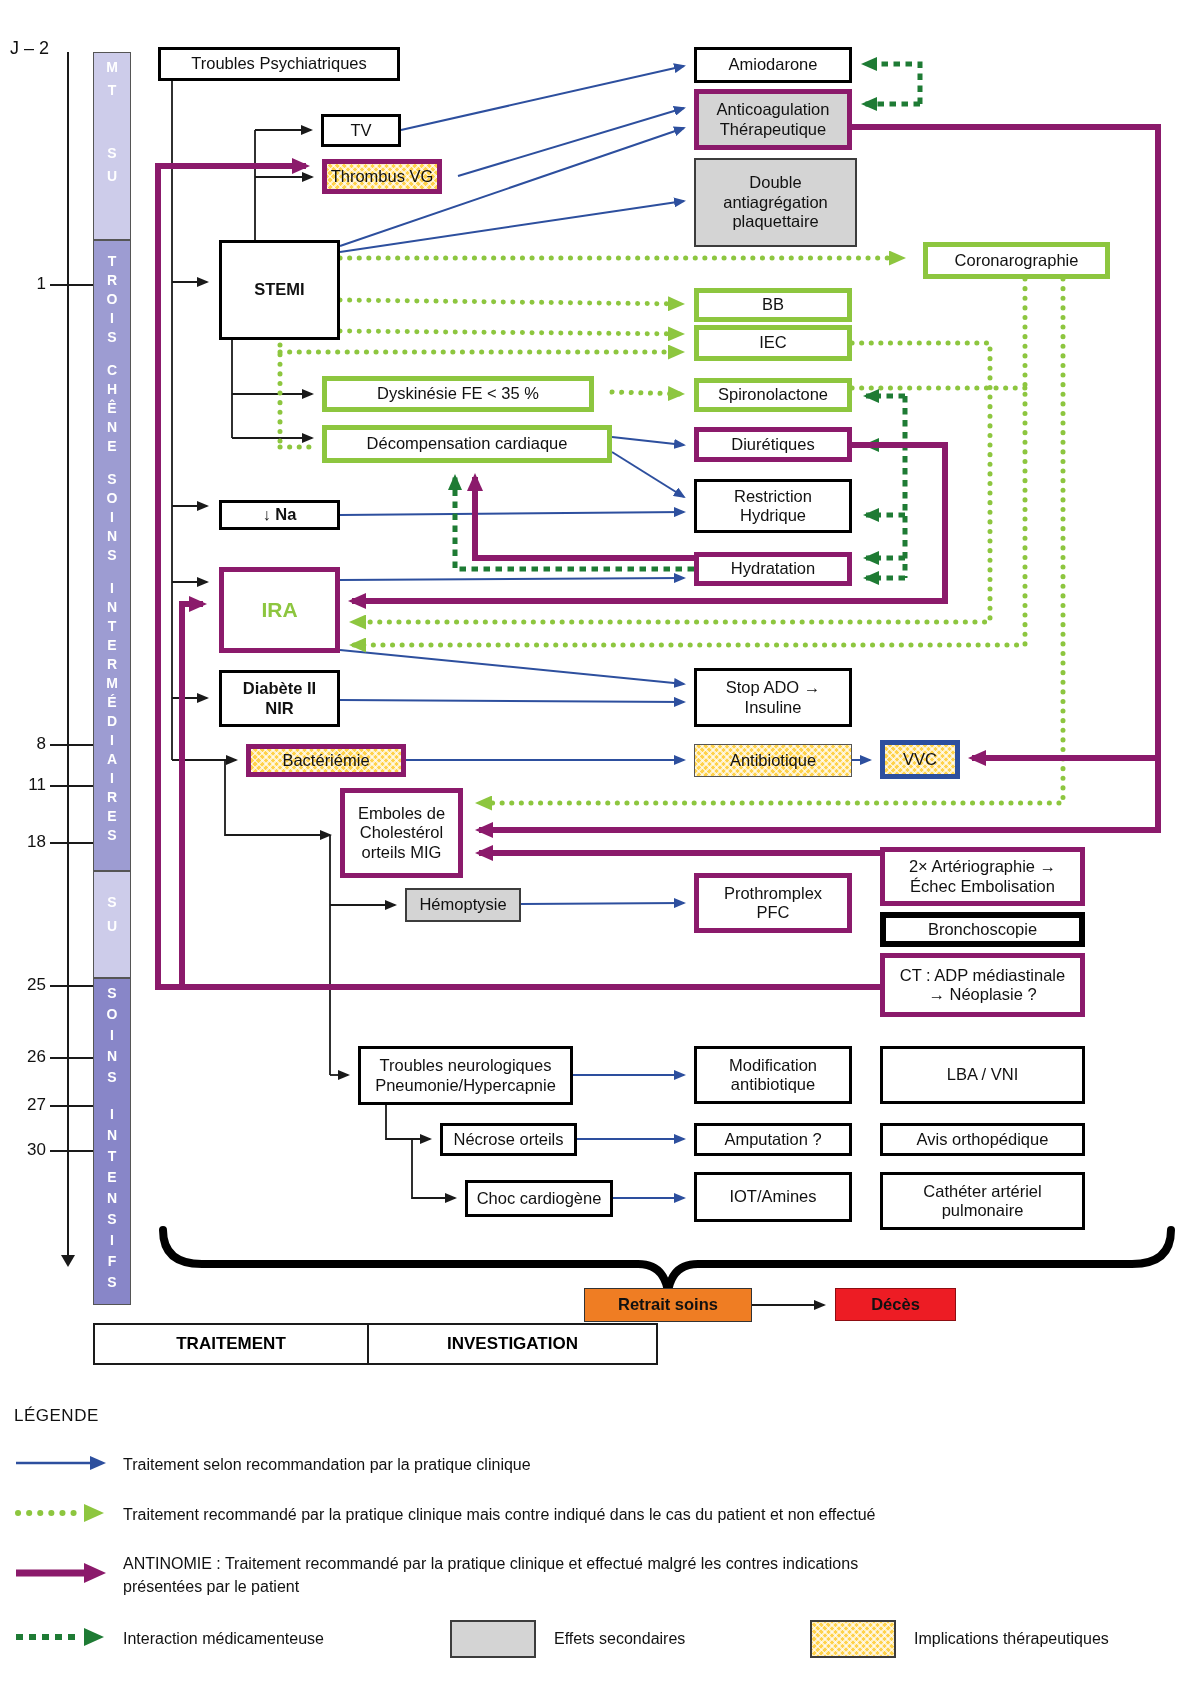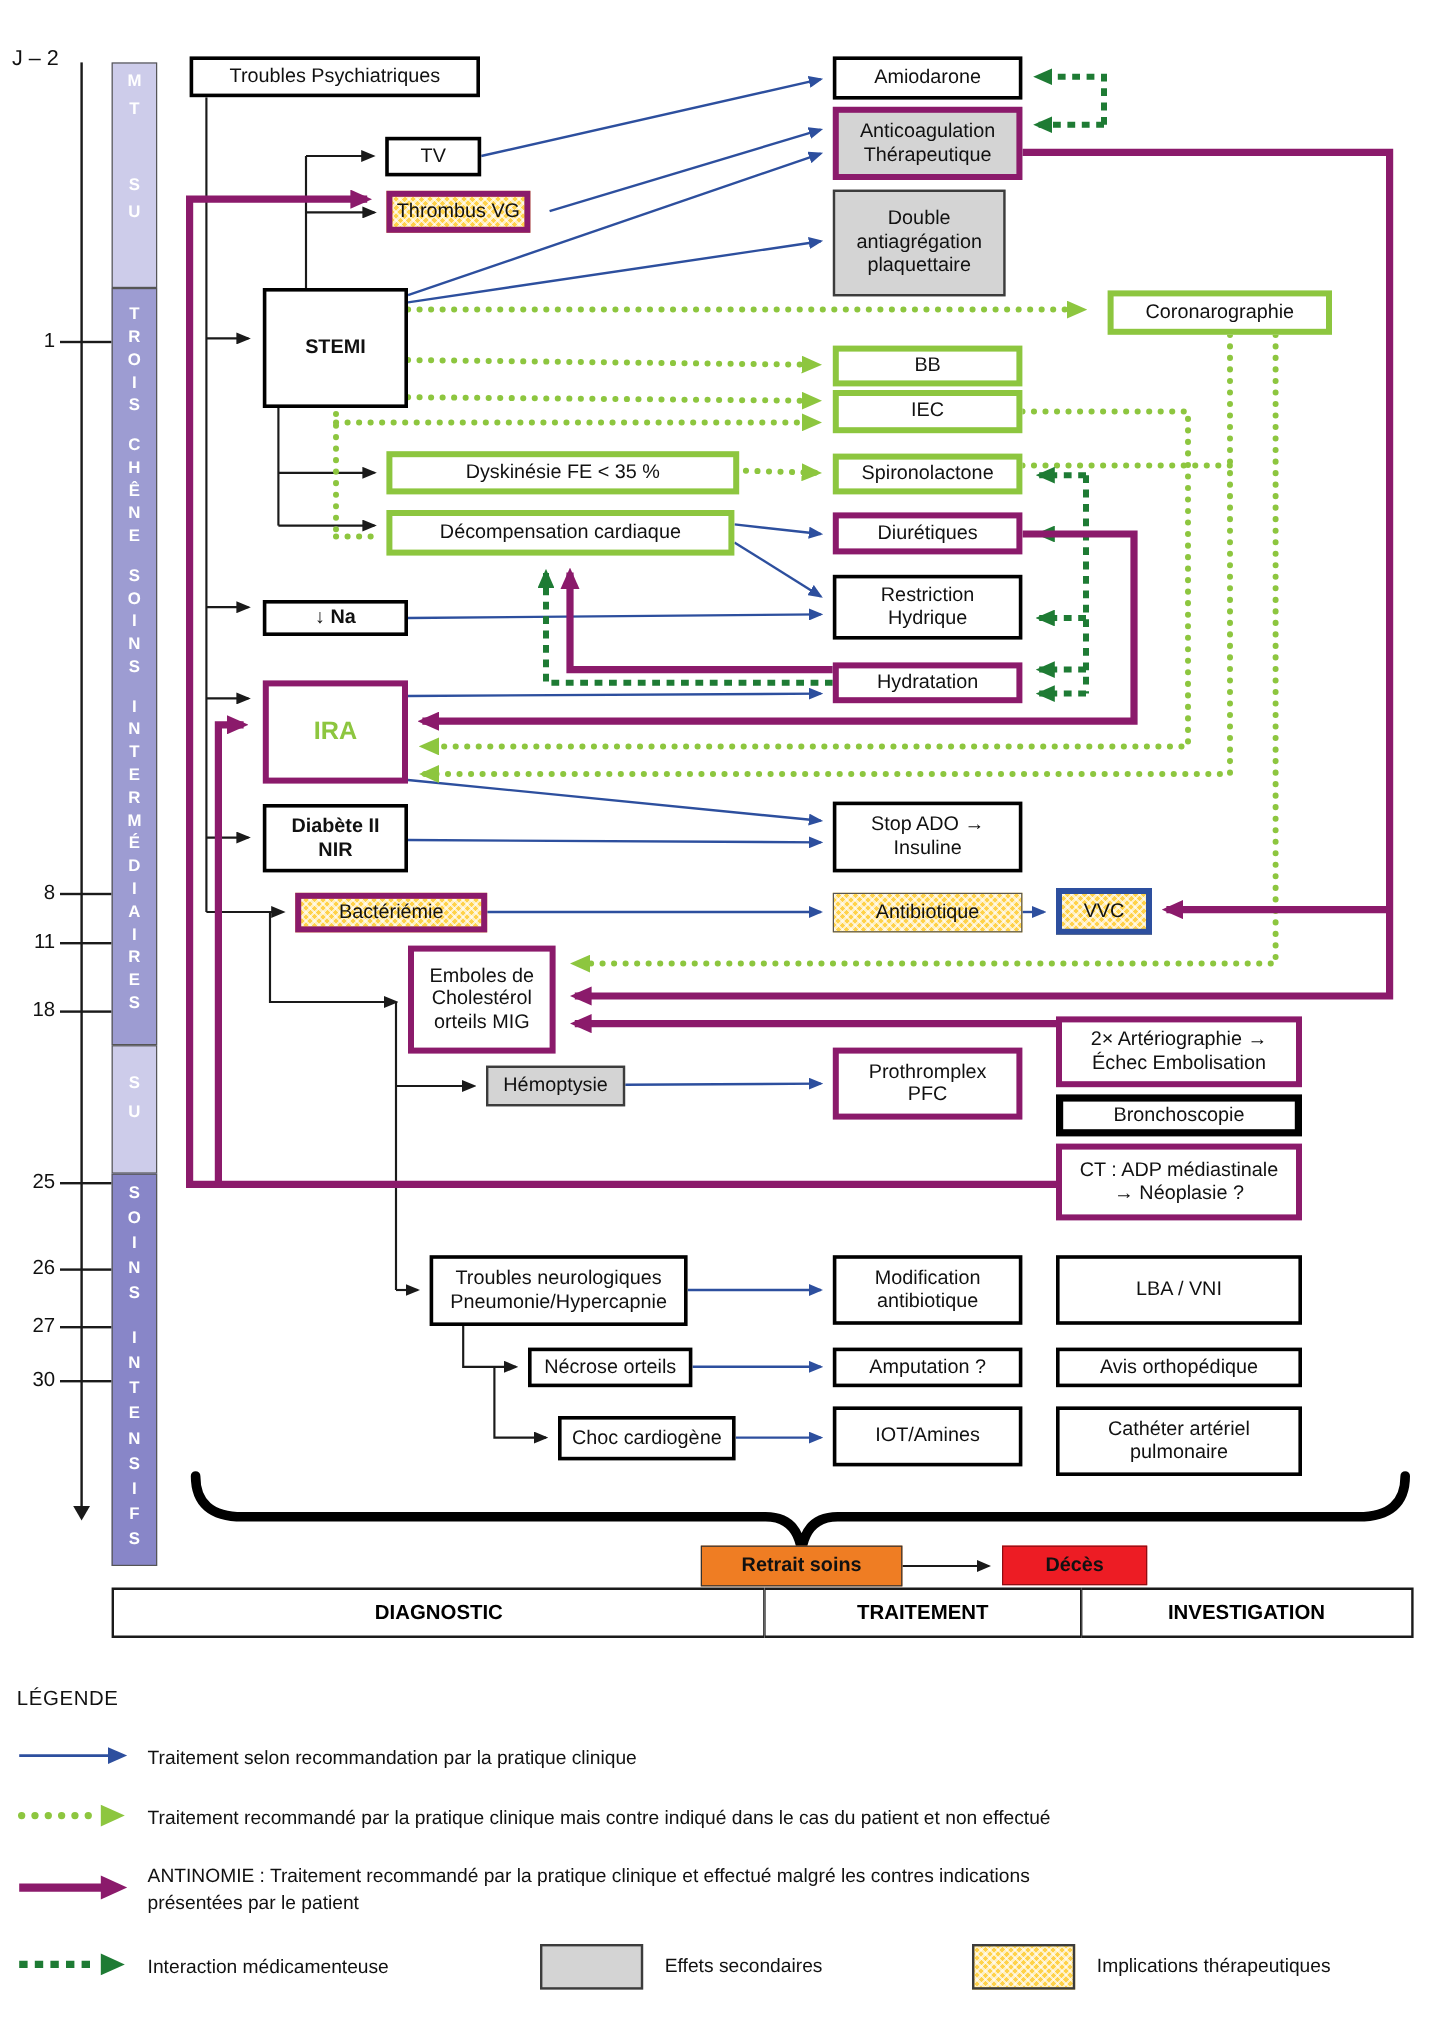--- a/index.html
+++ b/index.html
@@ -248,27 +248,27 @@
     </div>
 
   <div id="nodes">
       <div class="node st-plain" style="left: 158px; top: 47px; width: 242px; height: 34px;">Troubles Psychiatriques</div>
       <div class="node st-plain" style="left: 321px; top: 114px; width: 80px; height: 33px;">TV</div>
       <div class="node st-hatch-purple hatchbg" style="left: 322px; top: 159px; width: 120px; height: 35px;">Thrombus VG</div>
       <div class="node st-plain st-bold st-fs18" style="left: 219px; top: 240px; width: 121px; height: 100px;">STEMI</div>
       <div class="node st-plain" style="left: 694px; top: 47px; width: 158px; height: 36px;">Amiodarone</div>
       <div class="node st-gray-purple" style="left: 694px; top: 89px; width: 158px; height: 61px;">Anticoagulation
 Thérapeutique</div>
-      <div class="node st-gray" style="left: 694px; top: 158px; width: 144px; height: 89px;">Double
+      <div class="node st-gray" style="left: 694px; top: 158px; width: 163px; height: 89px;">Double
 antiagrégation
 plaquettaire</div>
       <div class="node st-green" style="left: 923px; top: 242px; width: 187px; height: 37px;">Coronarographie</div>
       <div class="node st-green" style="left: 694px; top: 288px; width: 158px; height: 34px;">BB</div>
       <div class="node st-green" style="left: 694px; top: 325px; width: 158px; height: 36px;">IEC</div>
-      <div class="node st-green" style="left: 322px; top: 376px; width: 294px; height: 36px;">Dyskinésie FE &lt; 35 %</div>
+      <div class="node st-green" style="left: 322px; top: 376px; width: 272px; height: 36px;">Dyskinésie FE &lt; 35 %</div>
       <div class="node st-green" style="left: 694px; top: 378px; width: 158px; height: 34px;">Spironolactone</div>
       <div class="node st-green" style="left: 322px; top: 425px; width: 290px; height: 38px;">Décompensation cardiaque</div>
       <div class="node st-purple" style="left: 694px; top: 427px; width: 158px; height: 35px;">Diurétiques</div>
       <div class="node st-plain" style="left: 694px; top: 479px; width: 158px; height: 54px;">Restriction
 Hydrique</div>
       <div class="node st-plain st-bold st-fs18" style="left: 219px; top: 500px; width: 121px; height: 30px;">↓ Na</div>
       <div class="node st-purple" style="left: 694px; top: 552px; width: 158px; height: 34px;">Hydratation</div>
       <div class="node st-purple-greentext" style="left: 219px; top: 567px; width: 121px; height: 86px;">IRA</div>
       <div class="node st-plain st-bold" style="left: 219px; top: 670px; width: 121px; height: 57px;">Diabète II
 NIR</div>
@@ -298,21 +298,20 @@
       <div class="node st-plain" style="left: 880px; top: 1123px; width: 205px; height: 33px;">Avis orthopédique</div>
       <div class="node st-plain" style="left: 465px; top: 1180px; width: 148px; height: 37px;">Choc cardiogène</div>
       <div class="node st-plain" style="left: 694px; top: 1172px; width: 158px; height: 50px;">IOT/Amines</div>
       <div class="node st-plain" style="left: 880px; top: 1172px; width: 205px; height: 58px;">Cathéter artériel
 pulmonaire</div>
       <div class="node st-orange" style="left: 584px; top: 1288px; width: 168px; height: 34px;">Retrait soins</div>
       <div class="node st-red" style="left: 835px; top: 1288px; width: 121px; height: 33px;">Décès</div>
     </div>
 
   <div id="phase-table">
-      <div class="cell" style="width: 569px;">DIAGNOSTIC</div>
       <div class="cell" style="width: 275px;">TRAITEMENT</div>
       <div class="cell" style="width: 290px;">INVESTIGATION</div>
     </div>
 
   <div id="legend-title">LÉGENDE</div>
   <div id="legend-rows">
       <div class="legend-row lr1">
         <span><svg xmlns="http://www.w3.org/2000/svg" width="95" height="26" viewBox="0 0 95 26">
             <line x1="2" y1="13" x2="78" y2="13" stroke="#2d4f9e" stroke-width="2.4"></line>
             <path d="M76,6 L92,13 L76,20Z" fill="#2d4f9e"></path>

